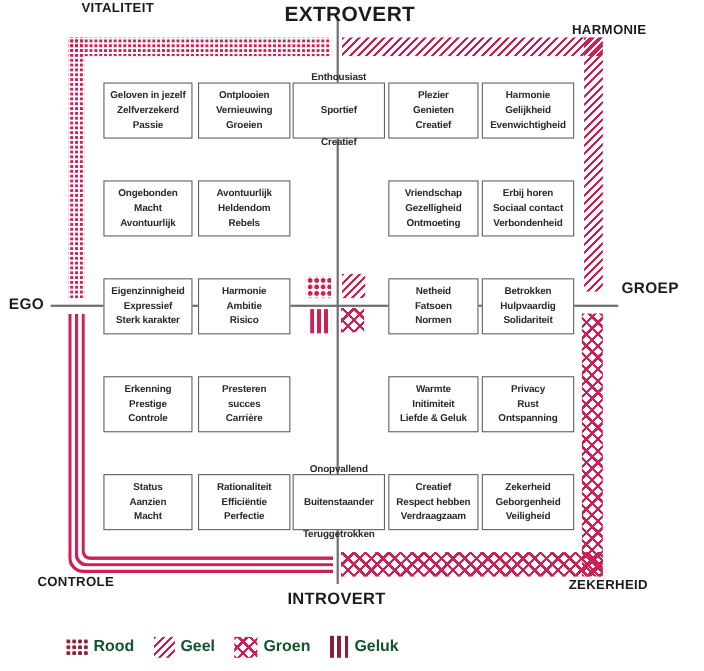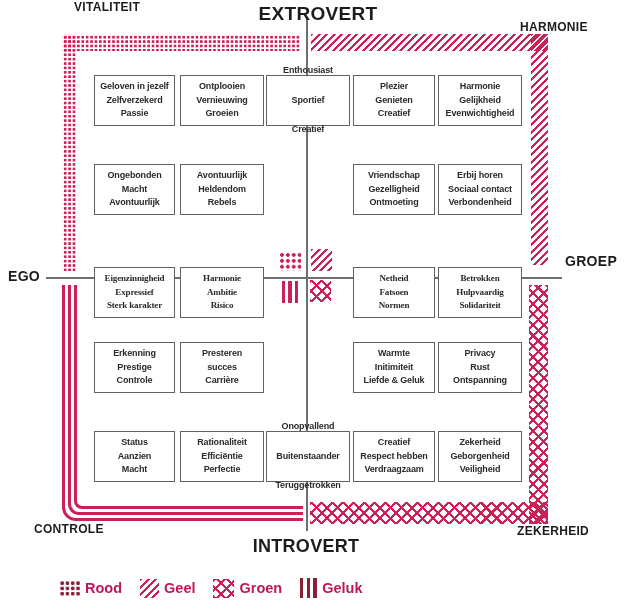--- a/index.html
+++ b/index.html
@@ -15,21 +15,21 @@
     position:relative;width:640px;height:610px;background:#fff;overflow:hidden;
     font-family:"Liberation Sans", sans-serif;
   }
   
   .axis-line{position:absolute;background:var(--axisline);z-index:0;}
   #vline{left:306px;top:18px;width:1.5px;height:513px;}
   #hline{left:46px;top:277px;width:516px;height:1.5px;}
   
   .axis-label{position:absolute;font-weight:700;color:var(--labeltext);z-index:3;letter-spacing:.3px;}
   #lbl-extrovert{left:318px;top:3px;transform:translateX(-50%);font-size:19px;text-align:right;}
-  #lbl-introvert{left:306px;top:536px;transform:translateX(-50%);font-size:18px;}
+  #lbl-introvert{left:306px;top:536px;transform:translateX(-50%);font-size:15px;}
   #lbl-ego{left:8px;top:268px;font-size:14px;}
   #lbl-groep{left:565px;top:253px;font-size:14px;}
   .corner-label{position:absolute;font-weight:700;color:var(--labeltext);font-size:12px;z-index:3;letter-spacing:.3px;}
   #lbl-vitaliteit{left:36px;top:0;margin-left:38px;}
   #lbl-harmonie{left:520px;top:20px;}
   #lbl-controle{left:34px;top:522px;}
   #lbl-zekerheid{left:517px;top:524px;}
   
   .pat-dots{
     background-image:radial-gradient(circle, var(--crimson) 1.45px, transparent 1.7px);
@@ -72,27 +72,27 @@
     display:flex;flex-direction:column;justify-content:center;align-items:center;text-align:center;
   }
   .vbox .vline{font-size:9px;font-weight:700;color:var(--boxtext);line-height:13.5px;letter-spacing:-.15px;white-space:nowrap;}
   .col-a{left:94px;width:79px;}
   .col-b{left:180px;width:82px;}
   .col-ctr{left:266px;width:82px;gap:16px;}
   .col-c{left:353px;width:80px;}
   .col-d{left:438px;width:82px;}
   .row-1{top:75px;}
   .row-2{top:164px;}
-  .row-3{top:267px;font-family:Liberation Serif, serif;}
+  .row-3{top:253px;}
   .row-4{top:342px;}
   .row-5{top:431px;}
   
   #legend{position:absolute;left:59px;top:578px;display:flex;align-items:center;gap:18px;z-index:3;}
   .legend-item{display:flex;align-items:center;gap:5px;}
-  .legend-label{font-size:14.5px;font-weight:700;color:#be185d;}
+  .legend-label{font-size:14.5px;font-weight:700;color:#14532d;}
   .legend-icon{display:inline-block;}
   .legend-icon.pat-dots{width:21px;height:16px;
     background-image:radial-gradient(circle, var(--darkred) 1.8px, transparent 2px);
     background-size:5.3px 5.3px;background-position:.5px .5px;}
   .legend-icon.pat-diagonal{width:19px;height:19px;}
   .legend-icon.pat-crosshatch{width:21px;height:19px;}
   .legend-icon.pat-bars{width:17px;height:20px;
     background-image:repeating-linear-gradient(90deg, var(--darkred) 0 3.5px, transparent 3.5px 6.6px);}
 </style>
 </head>

